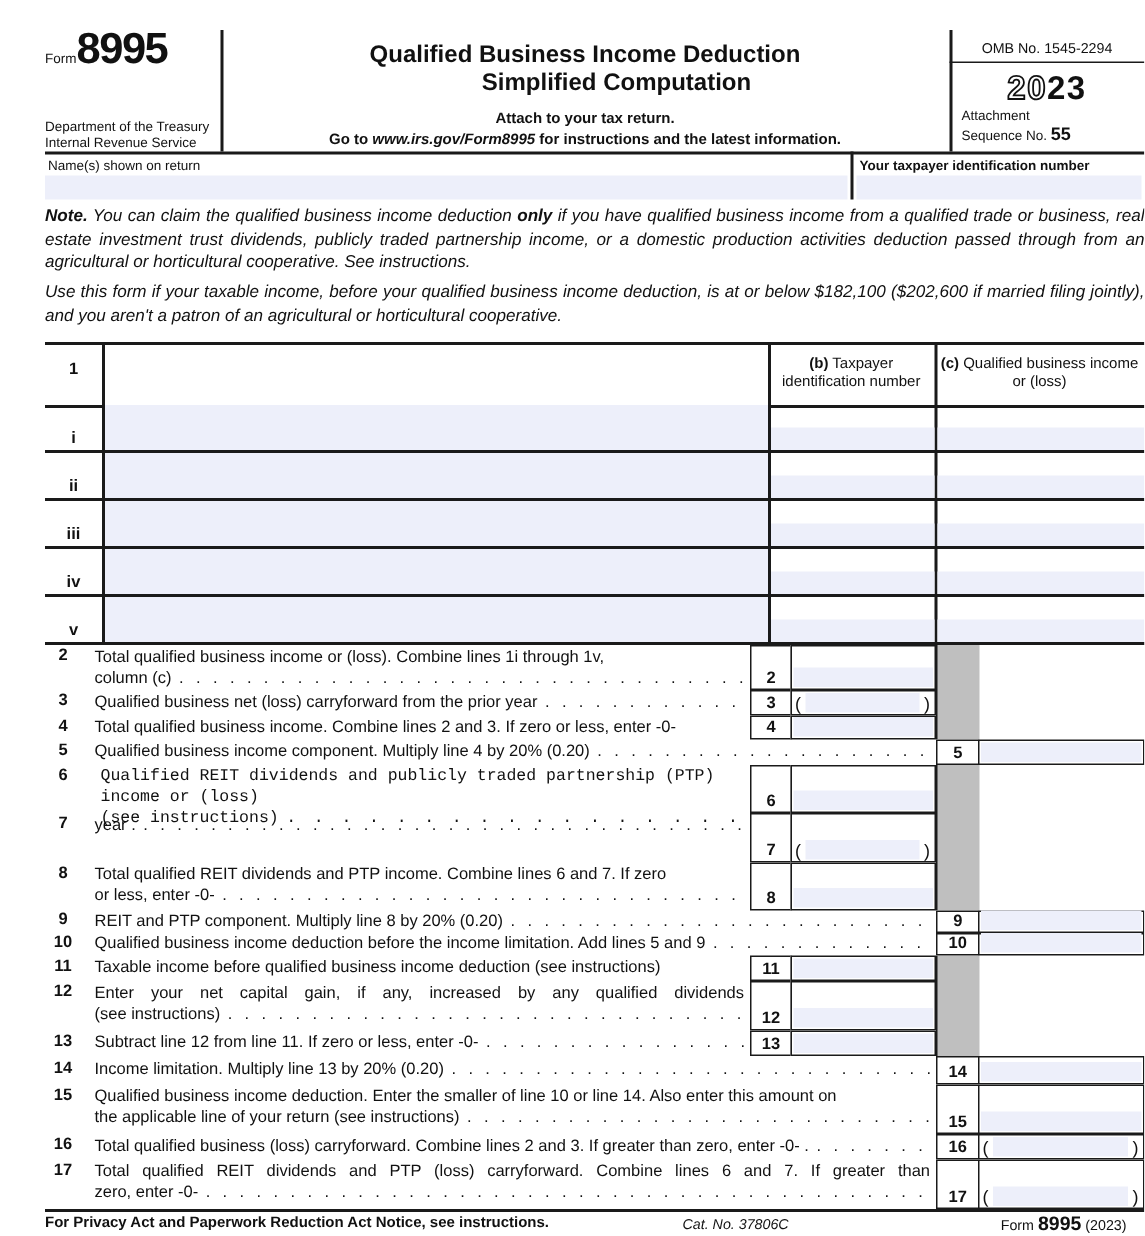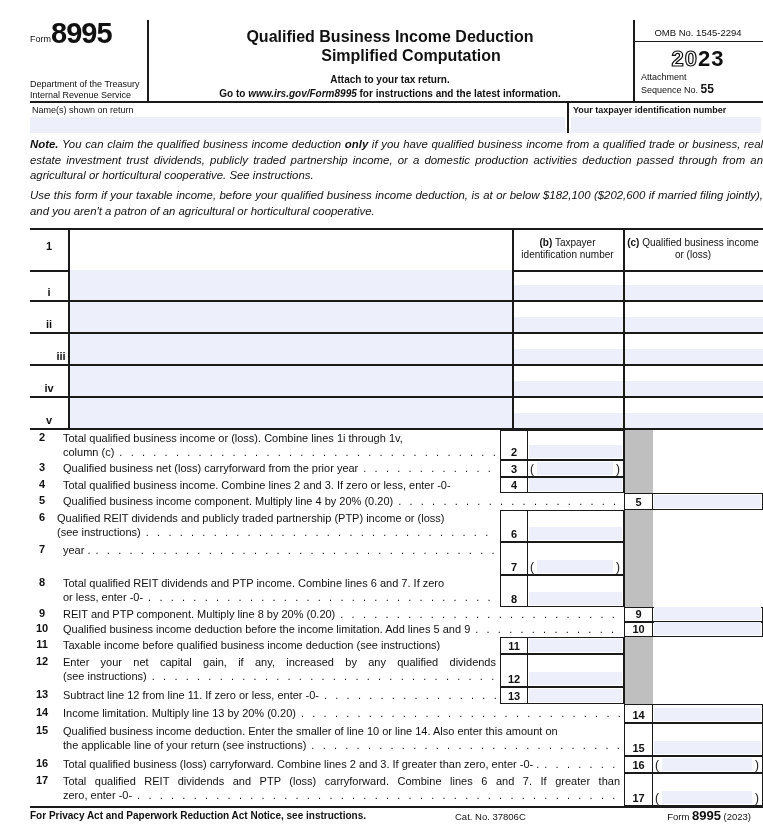--- a/index.html
+++ b/index.html
@@ -36,21 +36,21 @@
   .l1.just { text-align:justify; text-align-last:justify; }
   .l2 { display:flex; align-items:baseline; }
   .dots { flex:1 1 auto; overflow:hidden; white-space:nowrap; letter-spacing:2.6px; padding-left:5px; font-size:11px; }
   .numbox { border:1px solid #1a1a1a; }
   .numbox .bno { position:absolute; bottom:1px; left:0; right:0; text-align:center; font-size:11px; font-weight:bold; }
   .fieldbox { border:1px solid #1a1a1a; background:#fff; }
   .fill { position:absolute; bottom:1px; height:13px; background:#edeffa; }
   .paren { position:absolute; bottom:0; font-size:12px; }
   .gray { position:absolute; left:624px; width:29px; background:#bfbfbf; border-left:1px solid #1a1a1a; }
   .footer-bold { font-size:10px; font-weight:bold; }
-  .footer-reg { font-size:9.5px; }
+  .footer-reg { font-size:9.5px;font-style:italic; }
 </style>
 </head>
 <body>
 
 <div class="page" id="page">
 
   <div class="abs form-word" style="left:30px; top:34px;">Form</div>
   <div class="abs form-num-big" style="left:51px; top:20px;">8995</div>
   <div class="abs small9" style="left:30px; top:79px;">Department of the Treasury</div>
   <div class="abs small9" style="left:30px; top:90px;">Internal Revenue Service</div>
@@ -107,21 +107,21 @@
           <div class="abs field" style="left: 484px; top: 15px; width: 109px; height: 15px;"></div>
           <div class="abs field" style="left: 595px; top: 15px; width: 138px; height: 15px;"></div>
         </div>
         <div class="abs" style="left: 0px; top: 72px; width: 733px; height: 32px; border-bottom: 2px solid rgb(26, 26, 26);">
           <div class="abs b" style="left: 0px; bottom: 2px; width: 38px; text-align: center; font-size: 11px;">ii</div>
           <div class="abs field" style="left: 40px; top: 0px; width: 442px; height: 30px;"></div>
           <div class="abs field" style="left: 484px; top: 15px; width: 109px; height: 15px;"></div>
           <div class="abs field" style="left: 595px; top: 15px; width: 138px; height: 15px;"></div>
         </div>
         <div class="abs" style="left: 0px; top: 104px; width: 733px; height: 32px; border-bottom: 2px solid rgb(26, 26, 26);">
-          <div class="abs b" style="left: 12px; bottom: 2px; width: 38px; text-align: center; font-size: 11px;">iii</div>
+          <div class="abs b" style="left: 0px; bottom: 2px; width: 38px; text-align: center; font-size: 11px;">iii</div>
           <div class="abs field" style="left: 40px; top: 0px; width: 442px; height: 30px;"></div>
           <div class="abs field" style="left: 484px; top: 15px; width: 109px; height: 15px;"></div>
           <div class="abs field" style="left: 595px; top: 15px; width: 138px; height: 15px;"></div>
         </div>
         <div class="abs" style="left: 0px; top: 136px; width: 733px; height: 32px; border-bottom: 2px solid rgb(26, 26, 26);">
           <div class="abs b" style="left: 0px; bottom: 2px; width: 38px; text-align: center; font-size: 11px;">iv</div>
           <div class="abs field" style="left: 40px; top: 0px; width: 442px; height: 30px;"></div>
           <div class="abs field" style="left: 484px; top: 15px; width: 109px; height: 15px;"></div>
           <div class="abs field" style="left: 595px; top: 15px; width: 138px; height: 15px;"></div>
         </div>
@@ -188,21 +188,21 @@
           <span class="dots">. . . . . . . . . . . . . . . . . . . . . . . . . . . . . . . . . . . . . . . . . . . . . . . . . . . . . . . . . . . . . . . . . . . . . .</span>
         </div>
       </div>
       <div class="abs numbox" style="left: 624px; top: 493px; width: 29px; height: 17px; background: rgb(255, 255, 255);">
         <span class="bno">5</span>
       </div>
       <div class="abs fieldbox" style="left: 652px; top: 493px; width: 111px; height: 17px;">
         <div class="fill" style="left: 1px; right: 1px;"></div>
       </div>
       <div class="abs mno" style="left: 31px; top: 511px;">6</div>
-      <div class="abs ltext" style="left: 57px; top: 511px; width: 433px;">
+      <div class="abs ltext" style="left: 67px; top: 511px; width: 433px; font-family: Liberation Mono, monospace;">
         <div class="l1">Qualified REIT dividends and publicly traded partnership (PTP) income or (loss)</div>
         <div class="l2">
           <span style="white-space: nowrap;">(see instructions)</span>
           <span class="dots">. . . . . . . . . . . . . . . . . . . . . . . . . . . . . . . . . . . . . . . . . . . . . . . . . . . . . . . . . . . . . . . . . . . . . .</span>
         </div>
       </div>
       <div class="abs numbox" style="left: 500px; top: 510px; width: 28px; height: 32px; background: rgb(255, 255, 255);">
         <span class="bno">6</span>
       </div>
       <div class="abs fieldbox" style="left: 527px; top: 510px; width: 97px; height: 32px;">

